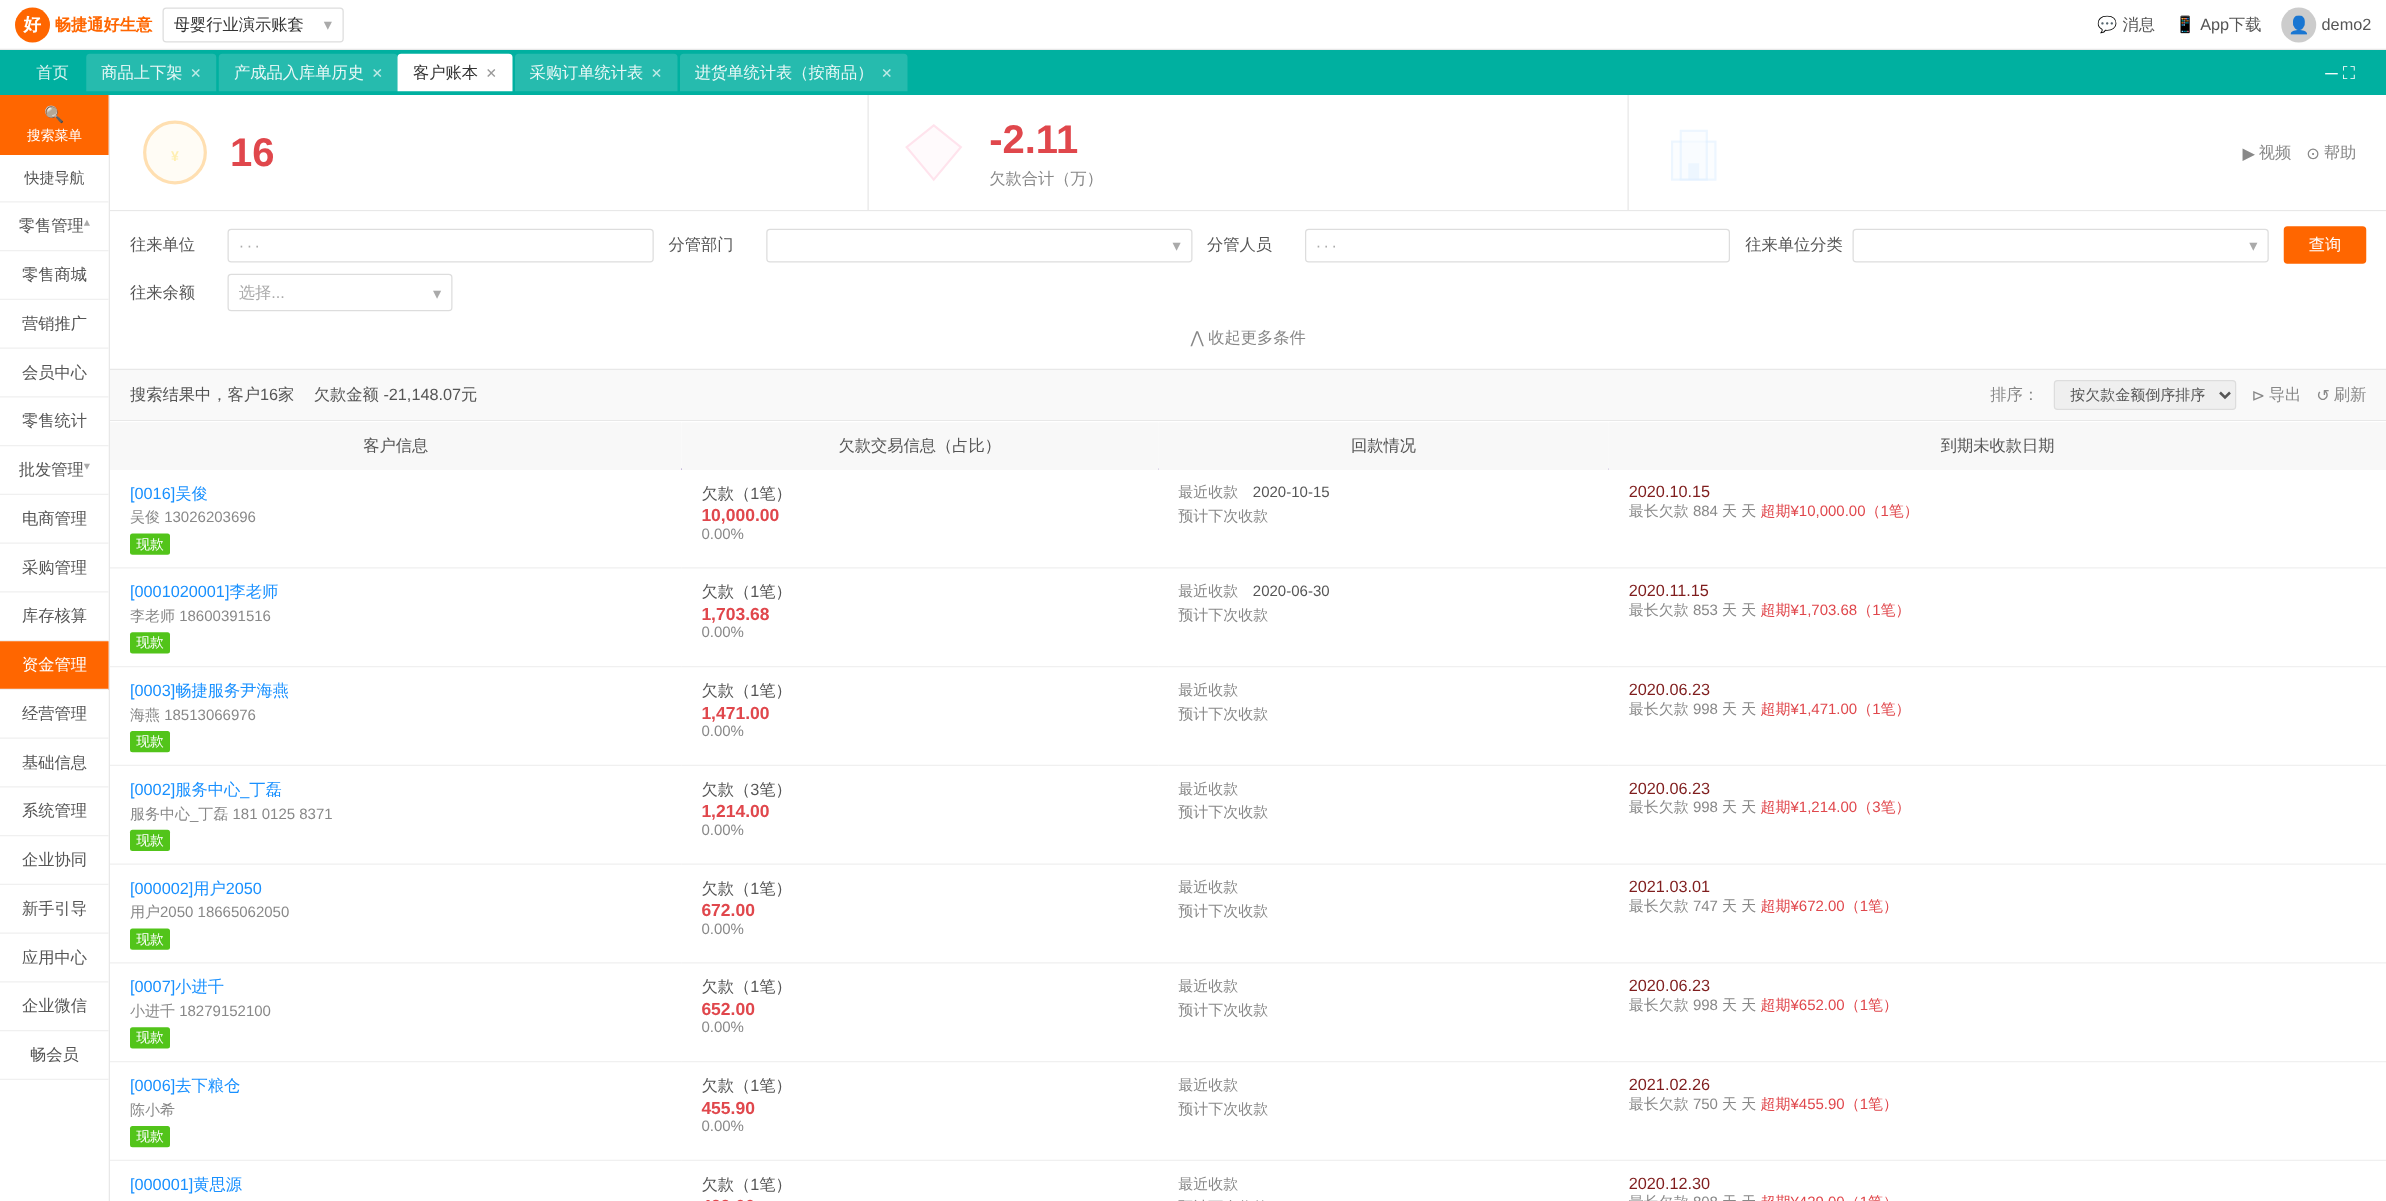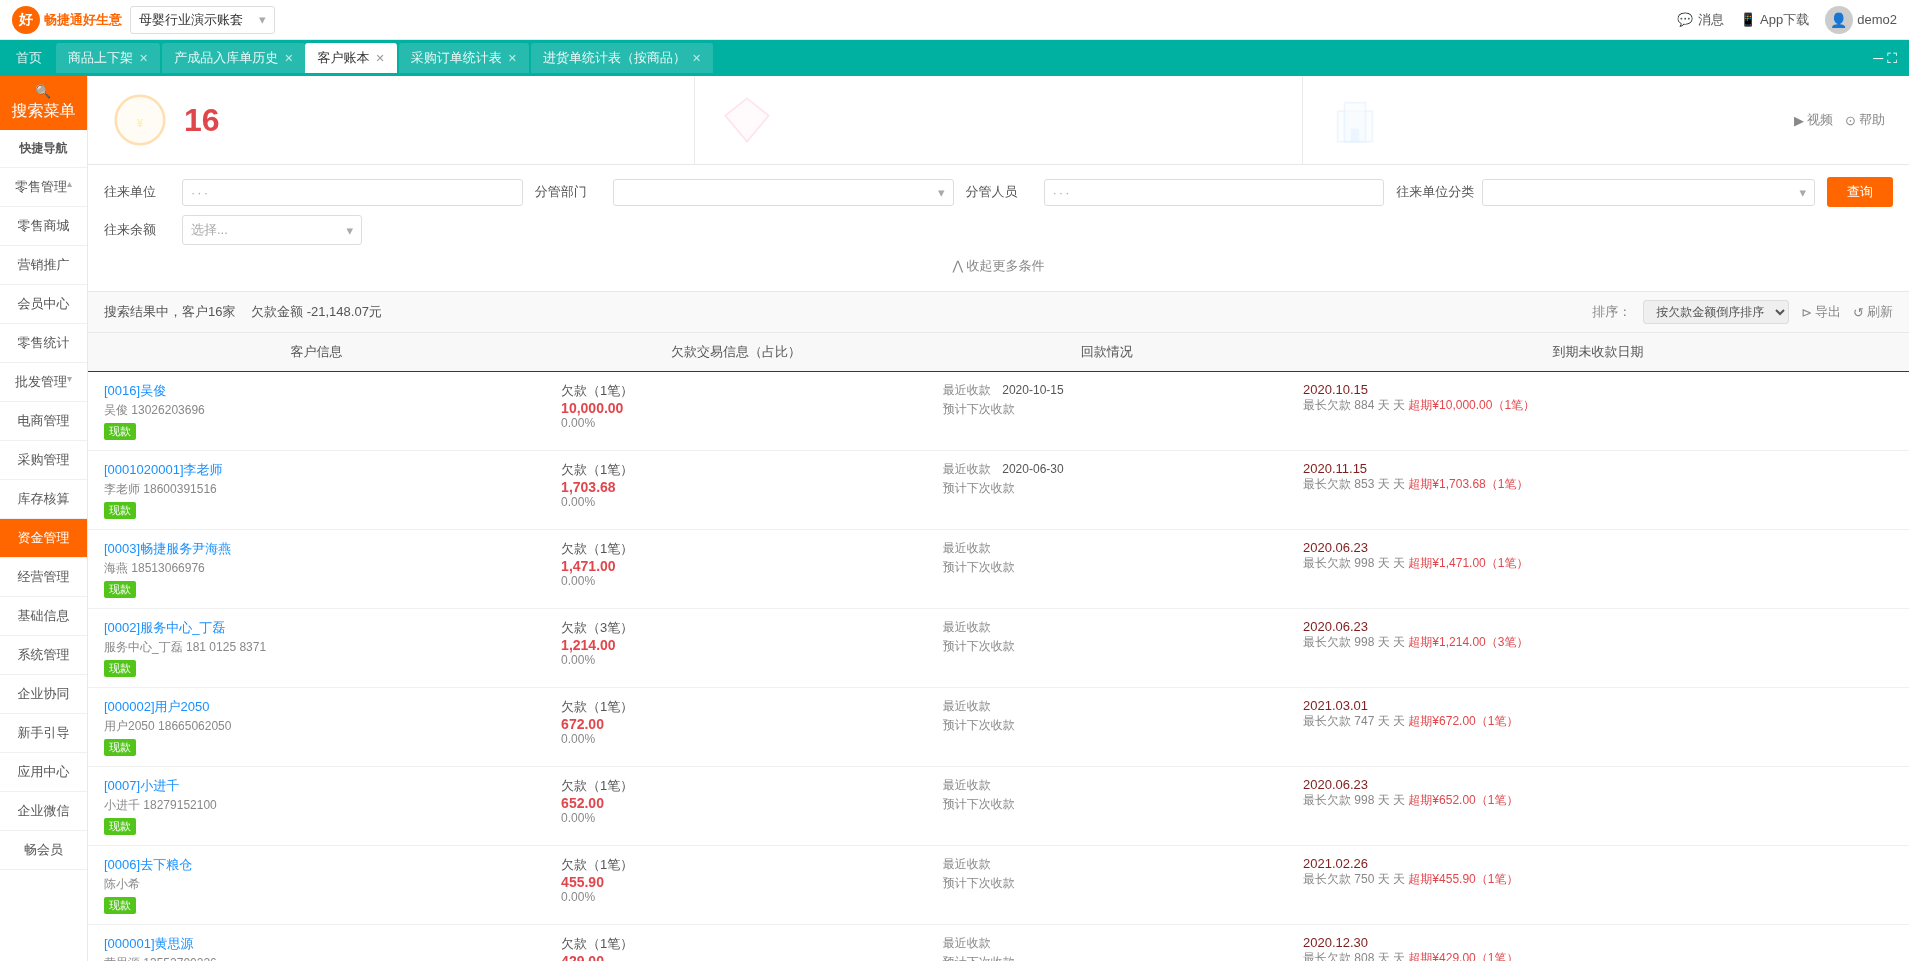--- a/index.html
+++ b/index.html
@@ -9,21 +9,21 @@
     .top-bar { background: #fff; height: 40px; display: flex; align-items: center; justify-content: space-between; padding: 0 12px; border-bottom: 1px solid #e8e8e8; flex-shrink: 0; }
     .top-bar-left { display: flex; align-items: center; gap: 8px; }
     .logo-area { display: flex; align-items: center; gap: 4px; color: #ff6600; font-size: 14px; font-weight: bold; }
     .logo-icon { width: 28px; height: 28px; background: #ff6600; border-radius: 50%; display: flex; align-items: center; justify-content: center; color: white; font-size: 14px; }
     .store-selector { display: flex; align-items: center; gap: 16px; color: #333; padding: 4px 8px; border: 1px solid #ddd; border-radius: 3px; cursor: pointer; }
     .top-bar-right { display: flex; align-items: center; gap: 16px; color: #555; }
     .top-bar-right .icon-item { display: flex; align-items: center; gap: 4px; cursor: pointer; }
     .avatar { width: 28px; height: 28px; background: #ccc; border-radius: 50%; display: flex; align-items: center; justify-content: center; overflow: hidden; }
 
     
-    .tab-bar { background: #00b0a0; display: flex; align-items: center; height: 36px; flex-shrink: 0; padding: 0 4px; }
+    .tab-bar { background: #00b0a0; display: flex; align-items: center; height: 36px; flex-shrink: 0; padding: 0 17px; }
     .tab-item { display: flex; align-items: center; gap: 4px; padding: 6px 12px; color: rgba(255,255,255,0.85); cursor: pointer; border-radius: 3px 3px 0 0; font-size: 13px; white-space: nowrap; }
     .tab-item.home { background: transparent; }
     .tab-item.active { background: #fff; color: #333; }
     .tab-item.inactive { background: rgba(255,255,255,0.15); color: rgba(255,255,255,0.9); margin-left: 2px; }
     .tab-item .close-icon { font-size: 11px; color: rgba(255,255,255,0.7); margin-left: 2px; }
     .tab-item.active .close-icon { color: #999; }
     .tab-spacer { flex: 1; }
     .tab-controls { display: flex; align-items: center; gap: 4px; color: white; font-size: 16px; padding: 0 8px; }
     .tab-controls span { cursor: pointer; }
 
@@ -150,24 +150,24 @@
     <span style="font-size:14px;">─</span>
     <span style="font-size:14px;">⛶</span>
   </div>
 </div>
 
 <div class="main-layout">
 
   <div class="sidebar">
     <div class="sidebar-search">
       <span>🔍</span>
-      <div style="font-size:16px;margin-top:2px;">搜索菜单</div>
-    </div>
-    <div class="sidebar-item">
-      <span style="font-size:12px;font-weight:bold;">快捷导航</span>
+      <div style="font-size:11px;margin-top:2px;">搜索菜单</div>
+    </div>
+    <div class="sidebar-item">
+      <span style="font-size:12px;">快捷导航</span>
     </div>
     <div class="sidebar-item">
       <div class="sidebar-nav-row">
         <span>零售管理</span>
         <span style="font-size:10px;color:#aaa;">▴</span>
       </div>
     </div>
     <div class="sidebar-item">
       <span>零售商城</span>
     </div>
@@ -238,20 +238,24 @@
         <div class="card-info">
           <div class="card-number">16</div>
         </div>
       </div>
 
       <div class="summary-card">
         <div class="card-icon">
           <svg viewBox="0 0 60 60" fill="none">
             <polygon points="30,5 55,25 30,55 5,25" stroke="#ff6699" stroke-width="2" fill="#ffe4ee" opacity="0.6"></polygon>
           </svg>
+        </div>
+        <div class="card-info">
+          <div class="card-number">-2.11</div>
+          <div class="card-label">欠款合计（万）</div>
         </div>
       </div>
 
       <div class="summary-card">
         <div class="card-icon">
           <svg viewBox="0 0 60 60" fill="none">
             <rect x="10" y="20" width="40" height="35" stroke="#99ccff" stroke-width="2" fill="#e8f4ff" opacity="0.6"></rect>
             <rect x="18" y="10" width="24" height="45" stroke="#99ccff" stroke-width="2" fill="#e8f4ff" opacity="0.6"></rect>
             <rect x="25" y="40" width="10" height="15" fill="#99ccff" opacity="0.5"></rect>
           </svg>

